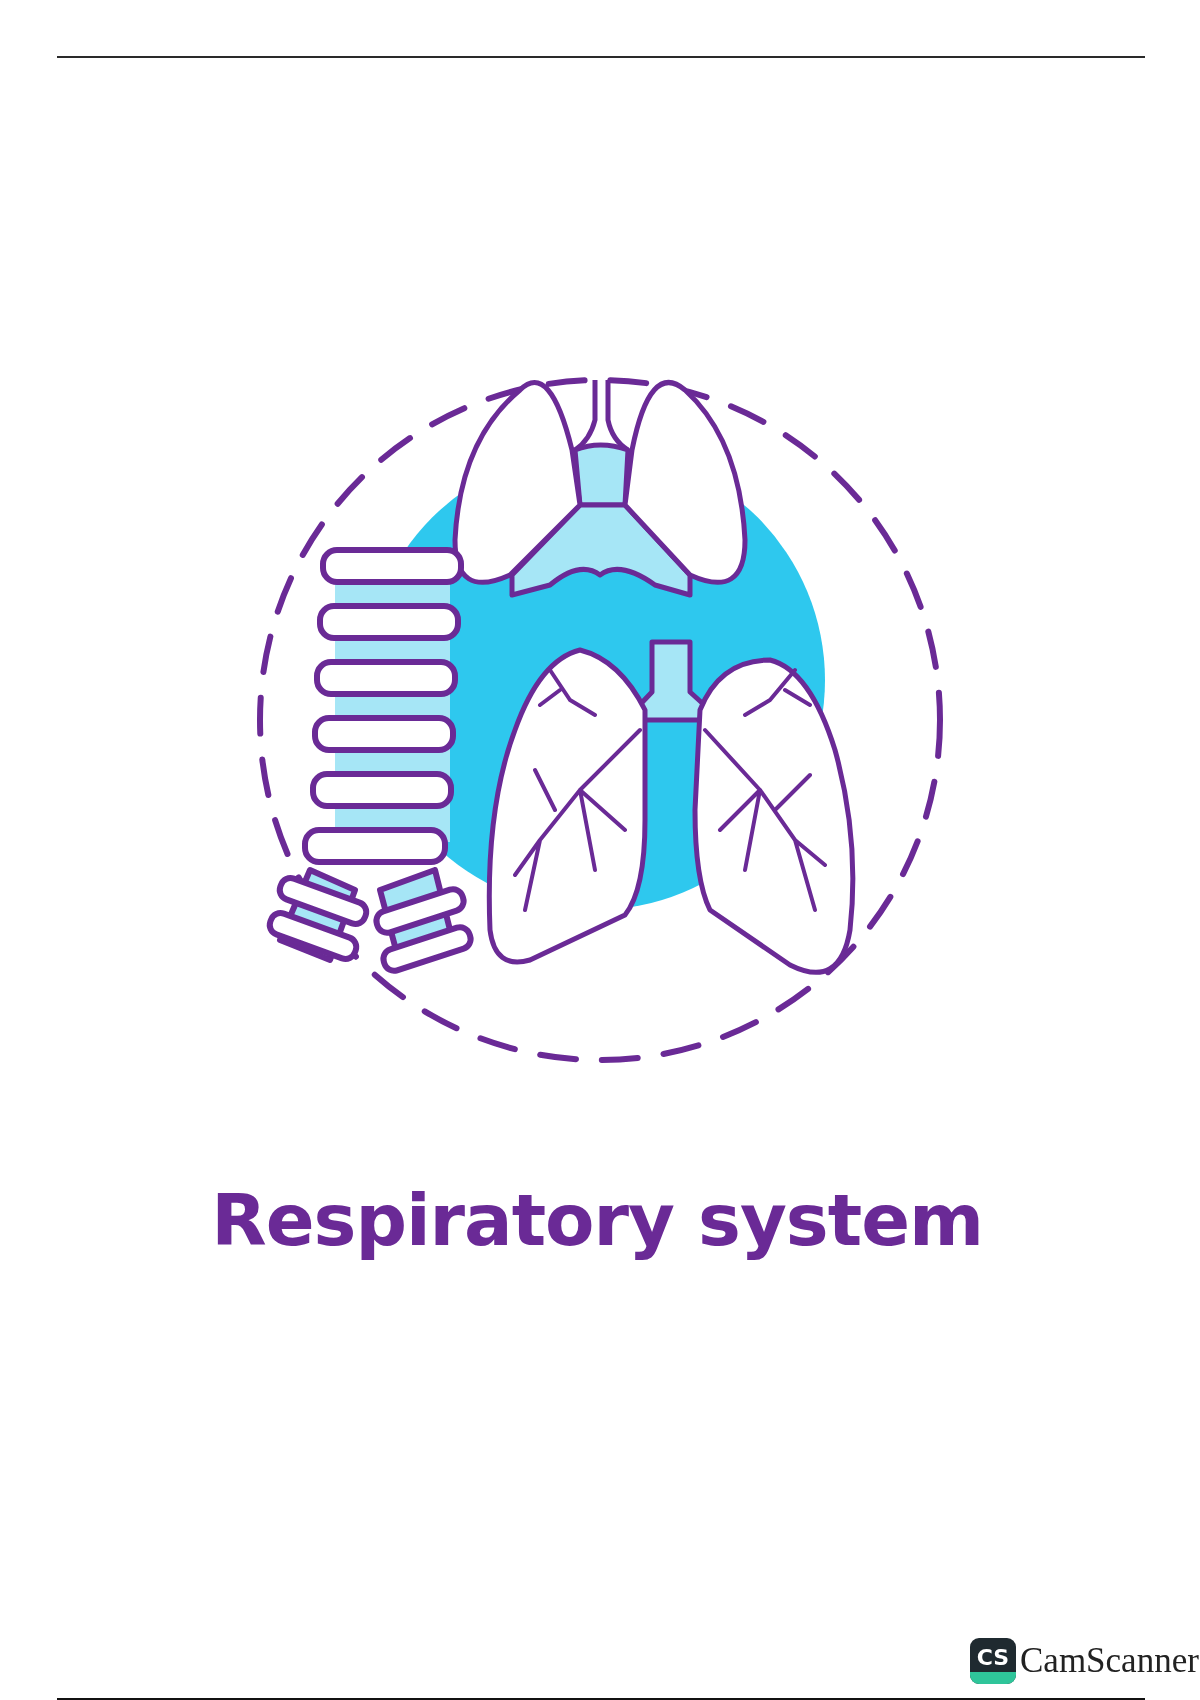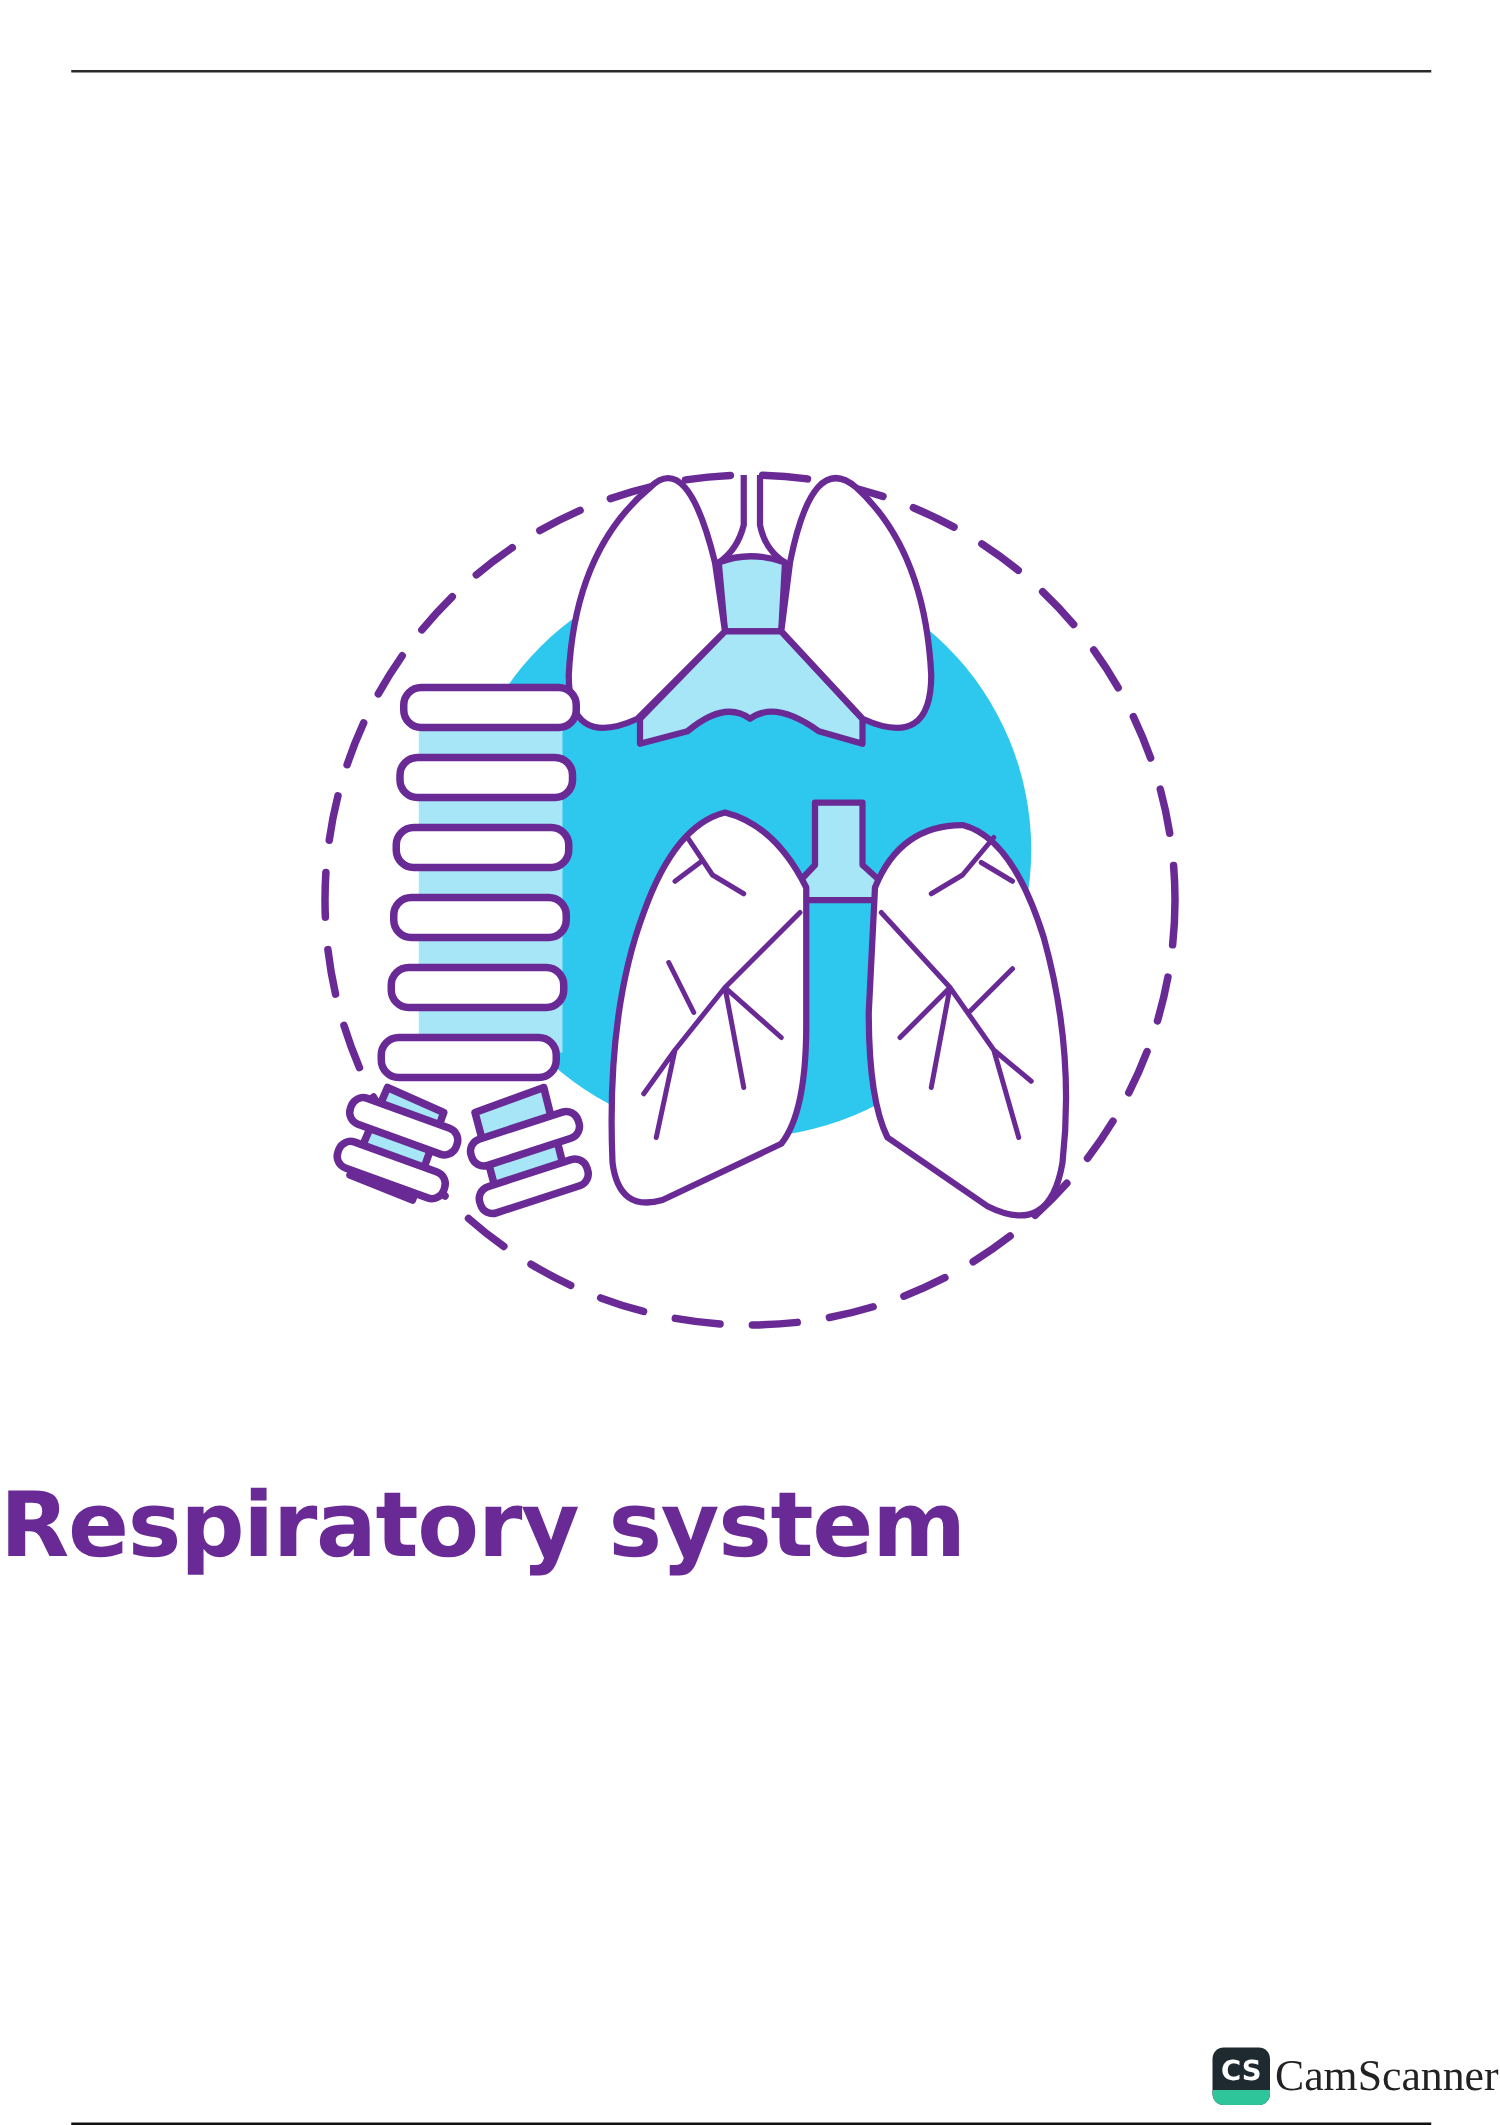--- a/index.html
+++ b/index.html
@@ -1,21 +1,21 @@
 <!DOCTYPE html>
 <html><head>
   <meta charset="utf-8">
   <style>
     html, body { margin: 0; padding: 0; background: #ffffff; }
     body { width: 1200px; height: 1700px; position: relative; overflow: hidden; font-family: "DejaVu Sans", sans-serif; }
     .rule { position: absolute; left: 57px; width: 1088px; background: #2a2a2a; }
     .rule.top { top: 56px; height: 2px; }
     .rule.bottom { top: 1698px; height: 2px; background: #111; }
     .illustration { position: absolute; left: 250px; top: 370px; width: 700px; height: 720px; }
-    .title { position: absolute; left: 0; width: 983px; top: 1178px; text-align: left;
+    .title { position: absolute; left: 0; width: 983px; top: 1178px; text-align: right;
              font-family: "DejaVu Sans", sans-serif; font-weight: bold; font-size: 72px;
              color: #6a2a96; letter-spacing: -1px; }
     .cs-badge { position: absolute; left: 970px; top: 1638px; display: flex; align-items: center; }
     .cs-logo { width: 46px; height: 46px; border-radius: 9px; background: #1f2a30; position: relative; overflow: hidden;
                display: flex; align-items: center; justify-content: center; }
     .cs-logo::after { content: ""; position: absolute; left: 0; right: 0; bottom: 0; height: 12px; background: #2fc59a; }
     .cs-logo span { color: #fff; font-family: "DejaVu Sans", sans-serif; font-weight: bold; font-size: 22px; position: relative; z-index: 1; margin-top: -8px; }
     .cs-text { font-family: "Liberation Serif", serif; font-size: 35px; color: #222; margin-left: 4px; }
   </style>
 </head>

